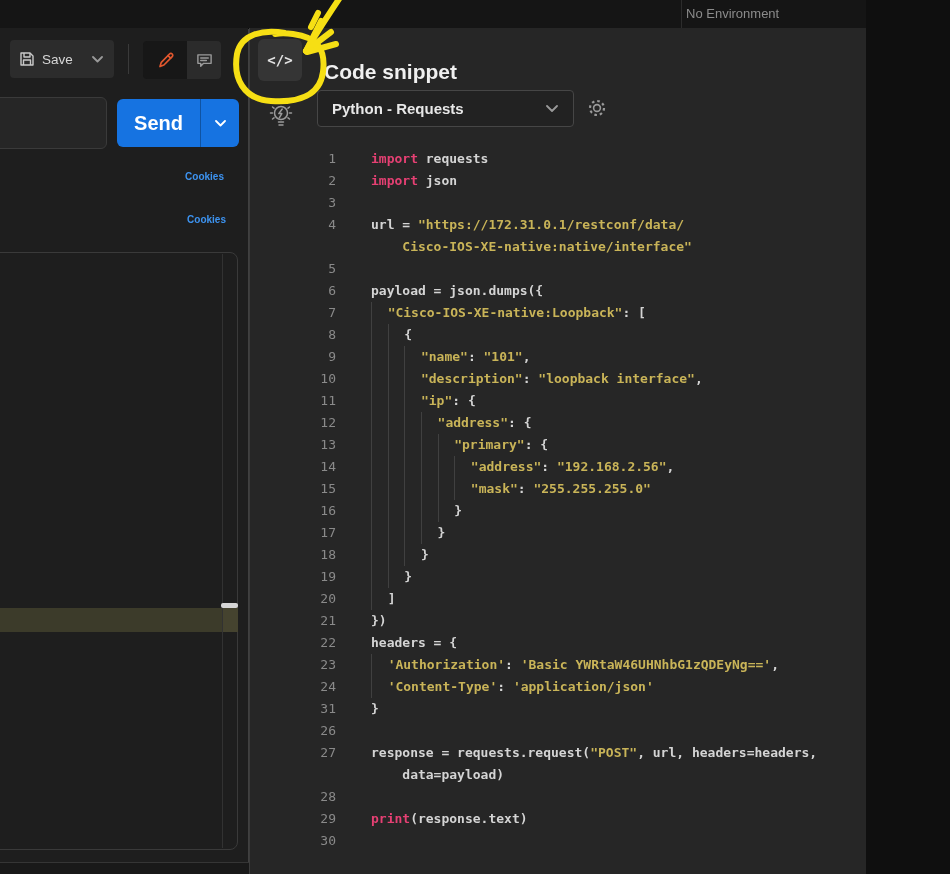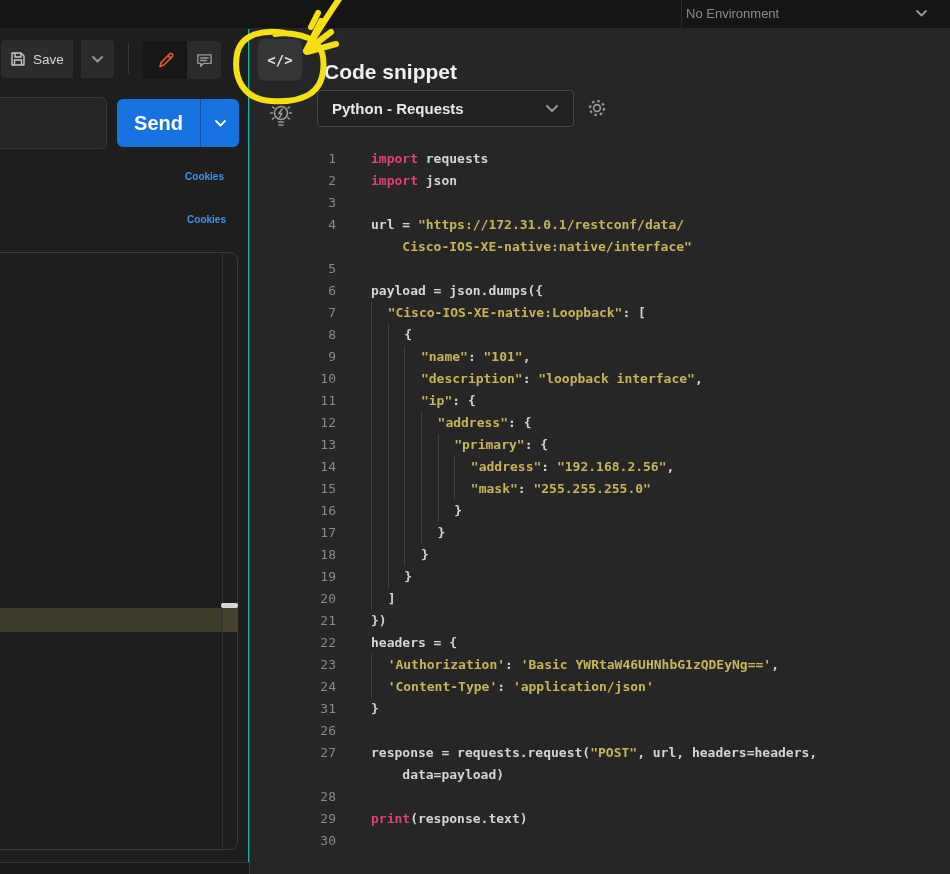--- a/index.html
+++ b/index.html
@@ -1,31 +1,31 @@
 <!DOCTYPE html>
 <html><head>
 <meta charset="utf-8">
 <style>
   html,body{margin:0;padding:0;background:#0f0f0f;}
-  .screen{position:relative;width:950px;height:874px;background:#14b8a6;overflow:hidden;
+  .screen{position:relative;width:866px;height:874px;background:#404040;overflow:hidden;
           font-family:"Liberation Sans",sans-serif;text-decoration:underline;}
 
   
   .topbar{position:absolute;left:0;top:0;width:950px;height:28px;background:#151515;
           border-bottom:1px solid #0a0a0a;}
   .topbar-divider{position:absolute;left:681px;top:0;width:1px;height:28px;background:#2c2c2c;}
   .env-selector{position:absolute;left:683px;top:0;width:267px;height:28px;cursor:pointer;}
   .env-label{position:absolute;left:3px;top:6px;font-size:13px;color:#8b8b8b;}
   .chev{stroke:#9a9a9a;stroke-width:1.8;fill:none;stroke-linecap:round;stroke-linejoin:round;}
 
   
   .left-region{position:absolute;left:0;top:28px;width:248px;height:846px;background:#1e1e1e;}
   .btn{position:absolute;background:#2c2c2c;display:flex;align-items:center;justify-content:center;
        color:#d6d6d6;cursor:pointer;}
-  .save-main{left:1px;top:12px;width:72px;height:38px;border-radius:4px 0 0 4px;gap:7px;
+  .save-main{left:10px;top:12px;width:72px;height:38px;border-radius:4px 0 0 4px;gap:7px;
              font-size:13.5px;}
   .save-chev{left:81px;top:12px;width:33px;height:38px;border-radius:0 4px 4px 0;}
   .tb-divider{position:absolute;left:128px;top:16px;width:1px;height:30px;background:#3a3a3a;}
   .edit-group{position:absolute;left:143px;top:13px;width:78px;height:38px;border-radius:4px;
               overflow:hidden;display:flex;}
   .edit-seg{width:44px;height:38px;background:#171717;display:flex;align-items:center;
             justify-content:center;cursor:pointer;}
   .comment-seg{width:34px;height:38px;background:#2b2b2b;display:flex;align-items:center;
             justify-content:center;cursor:pointer;}
   .url-input{position:absolute;left:-12px;top:69px;width:117px;height:50px;background:#262626;

